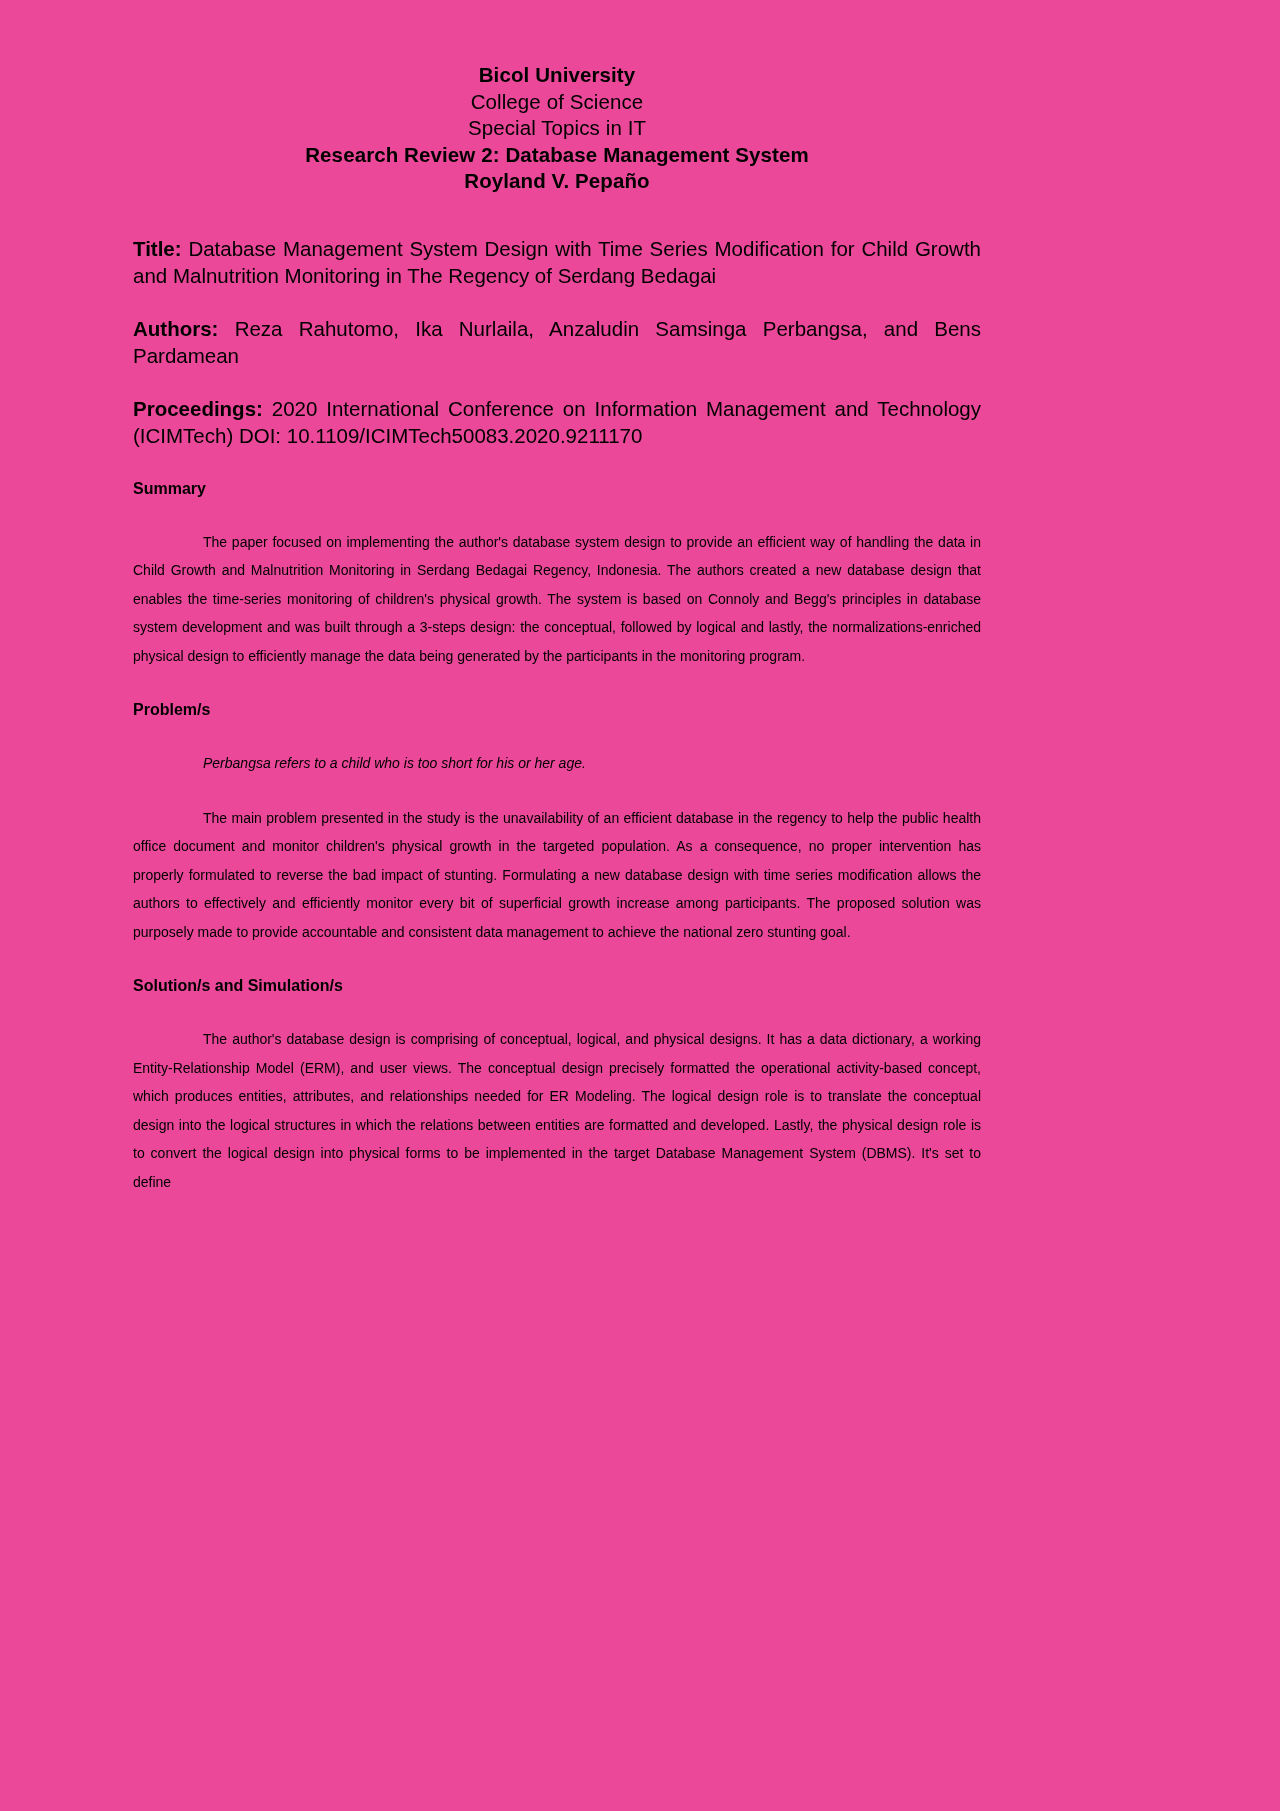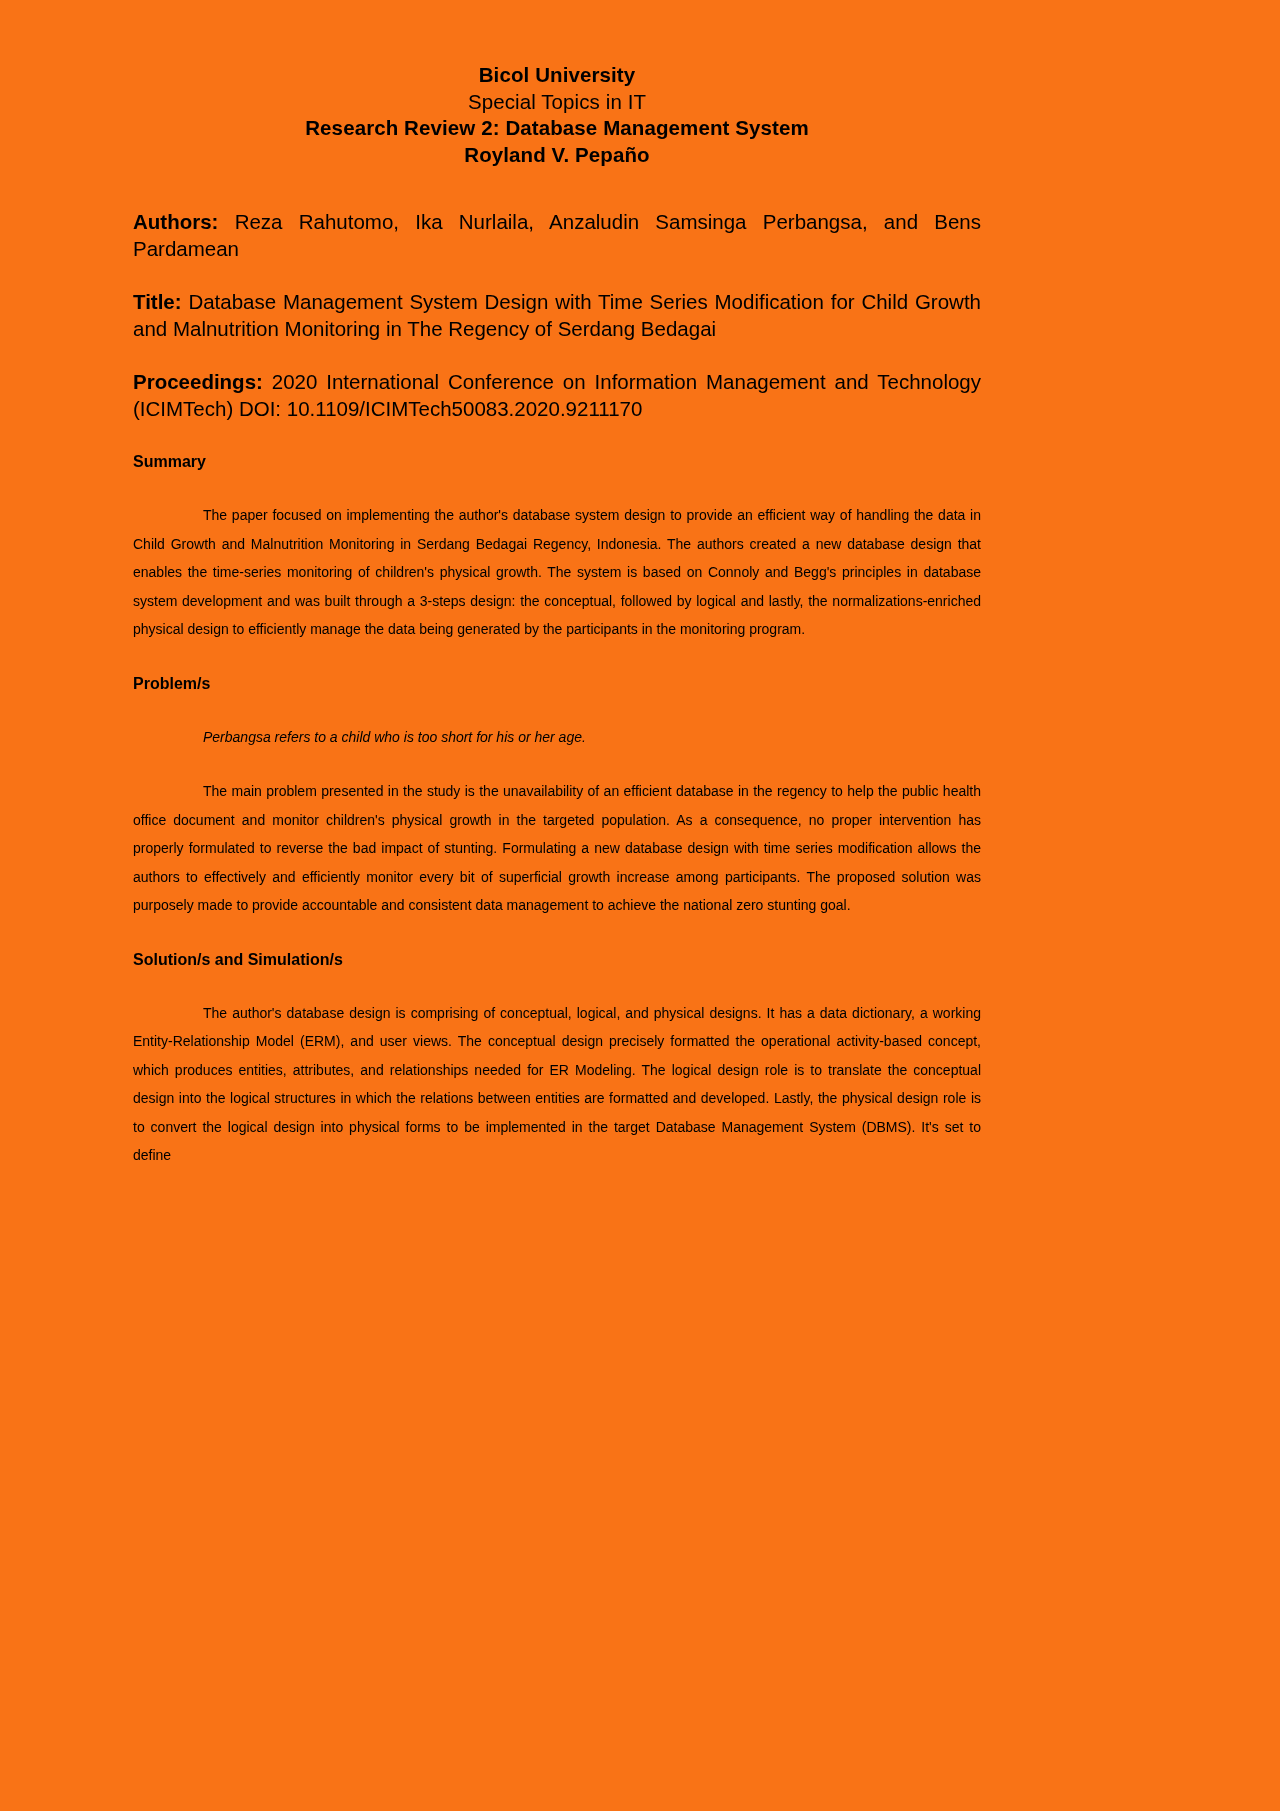--- a/index.html
+++ b/index.html
@@ -9,21 +9,21 @@
   }
   body {
     font-family: "Liberation Sans", sans-serif;
     color: #000000;
     -webkit-font-smoothing: antialiased;
   }
   .page {
     width: 1280px;
     height: 1811px;
     margin: 0 auto;
-    background: #f97316;
+    background: #ec4899;
     position: relative;
     box-sizing: border-box;
     padding: 62px 133px 0 133px;
   }
   .content {
     width: 848px;
   }
 
   
   .doc-header {
@@ -76,31 +76,32 @@
   }
 </style>
 </head>
 <body>
 
 <div class="page">
   <div class="content">
 
     <div class="doc-header">
       <div class="hline bold">Bicol University</div>
+      <div class="hline">College of Science</div>
       <div class="hline">Special Topics in IT</div>
       <div class="hline bold">Research Review 2: Database Management System</div>
       <div class="hline bold">Royland V. Pepaño</div>
     </div>
 
     <div class="meta-block">
-      <span class="label">Authors:</span><span> Reza Rahutomo, Ika Nurlaila, Anzaludin Samsinga Perbangsa, and Bens Pardamean</span>
+      <span class="label">Title:</span><span> Database Management System Design with Time Series Modification for Child Growth and Malnutrition Monitoring in The Regency of Serdang Bedagai</span>
     </div>
 
     <div class="meta-block">
-      <span class="label">Title:</span><span> Database Management System Design with Time Series Modification for Child Growth and Malnutrition Monitoring in The Regency of Serdang Bedagai</span>
+      <span class="label">Authors:</span><span> Reza Rahutomo, Ika Nurlaila, Anzaludin Samsinga Perbangsa, and Bens Pardamean</span>
     </div>
 
     <div class="meta-block">
       <span class="label">Proceedings:</span><span> 2020 International Conference on Information Management and Technology (ICIMTech) DOI: 10.1109/ICIMTech50083.2020.9211170</span>
     </div>
 
     <div class="section-heading">Summary</div>
     <div class="para">The paper focused on implementing the author's database system design to provide an efficient way of handling the data in Child Growth and Malnutrition Monitoring in Serdang Bedagai Regency, Indonesia. The authors created a new database design that enables the time-series monitoring of children's physical growth. The system is based on Connoly and Begg's principles in database system development and was built through a 3-steps design: the conceptual, followed by logical and lastly, the normalizations-enriched physical design to efficiently manage the data being generated by the participants in the monitoring program.</div>
 
     <div class="section-heading">Problem/s</div>

